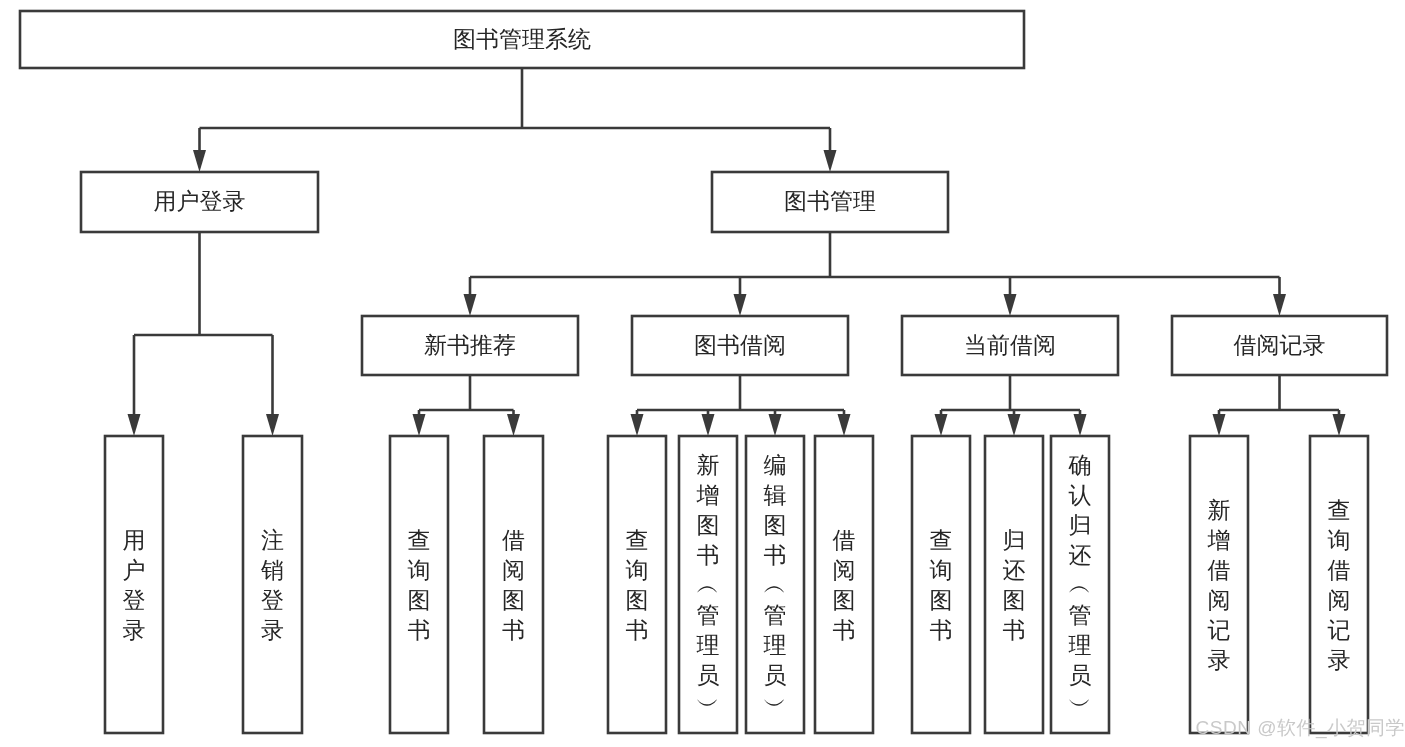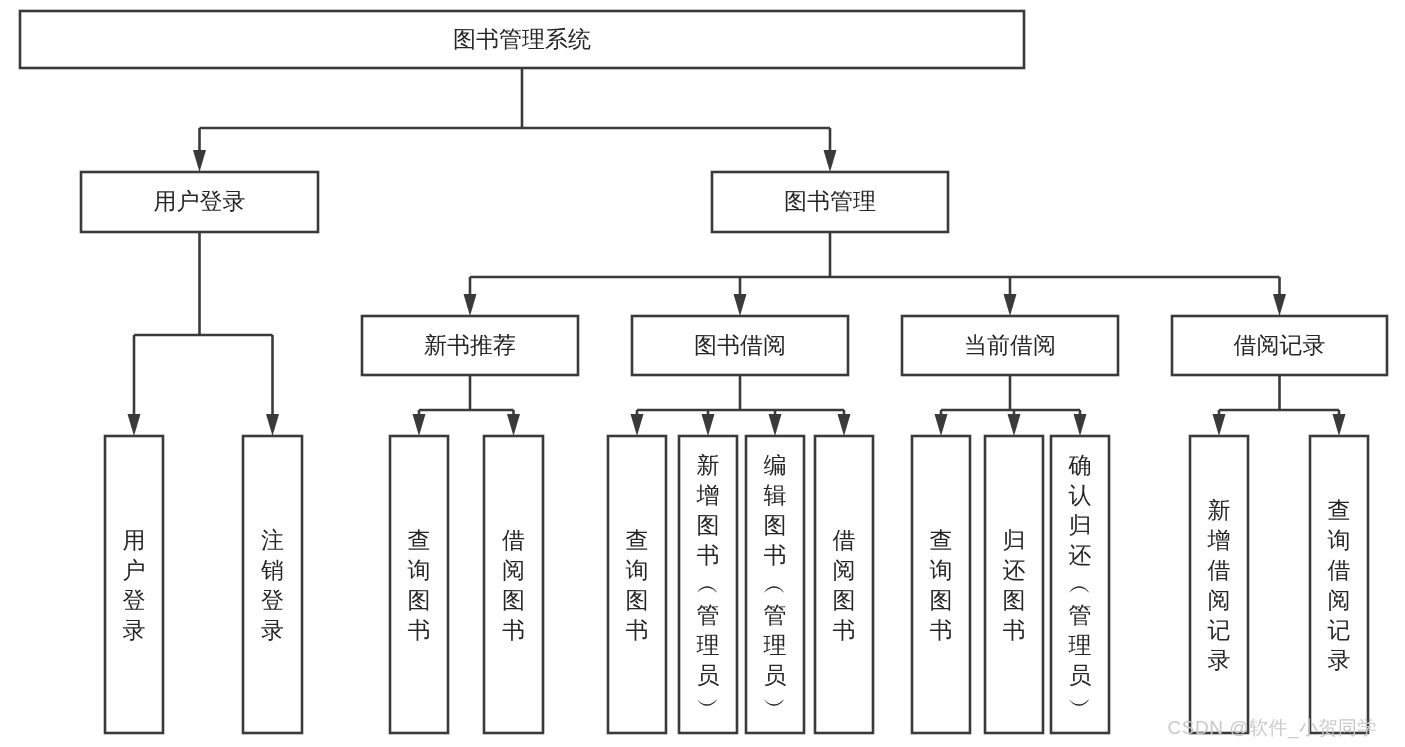--- a/index.html
+++ b/index.html
@@ -45,21 +45,21 @@
     stroke-width: 2.6;
     fill: none;
     stroke-linecap: butt;
   }
   .arrow-head {
     fill: #3a3a3a;
     stroke: none;
   }
   .watermark {
     position: absolute;
-    right: 28px;
+    right: 0;
     bottom: 6px;
     font-family: "Liberation Sans", "DejaVu Sans", sans-serif;
     font-size: 19px;
     color: #c9c9c9;
     letter-spacing: 0.5px;
     white-space: nowrap;
     user-select: none;
     text-align: right;
   }
 </style>

